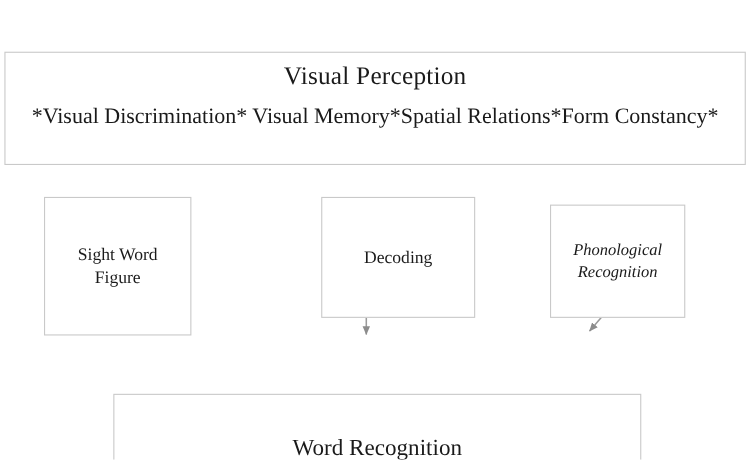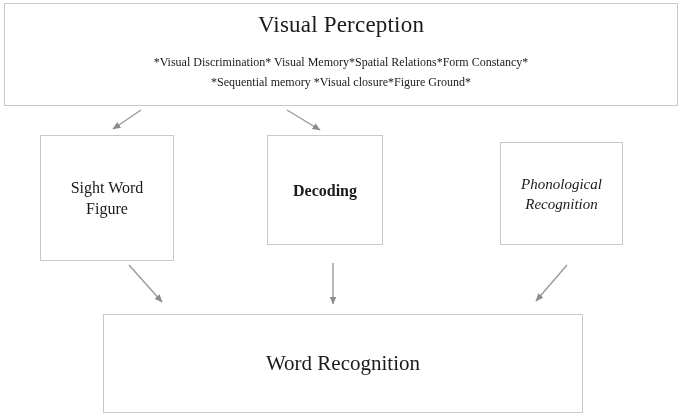--- a/index.html
+++ b/index.html
@@ -19,20 +19,21 @@
   .box {
     position: absolute;
     background: #ffffff;
     border: 1px solid #c9c9c9;
     box-sizing: border-box;
     display: flex;
     flex-direction: column;
     align-items: center;
     justify-content: center;
     text-align: center;
+    margin-top: 44px;
   }
   
   #top-box {
     left: 4px;
     top: 3px;
     width: 674px;
     height: 103px;
     justify-content: flex-start;
     padding-top: 6px;
   }
@@ -40,37 +41,36 @@
     font-size: 23px;
     line-height: 30px;
     letter-spacing: 0.2px;
     white-space: nowrap;
   }
   .subtitle-wrap {
     margin-top: 12px;
     width: 100%;
   }
   .subtitle {
-    font-size: 12px;
+    font-size: 20px;
     line-height: 20px;
     white-space: nowrap;
   }
   
   #box-sight {
     left: 40px;
     top: 135px;
     width: 134px;
     height: 126px;
   }
   #box-decoding {
-    left: 267px;
+    left: 292px;
     top: 135px;
-    width: 116px;
+    width: 140px;
     height: 110px;
-    font-weight: bold;
   }
   #box-phono {
     left: 500px;
     top: 142px;
     width: 123px;
     height: 103px;
   }
   .box-label {
     font-size: 16px;
     line-height: 21px;
@@ -122,21 +122,20 @@
 
     <line x1="333" y1="263" x2="333" y2="304" stroke="#9a9a9a" stroke-width="1.4" marker-end="url(#ah)"></line>
 
     <line x1="567" y1="265" x2="536" y2="301" stroke="#9a9a9a" stroke-width="1.4" marker-end="url(#ah)"></line>
   </svg>
 
   <div class="box" id="top-box">
     <div class="title">Visual Perception</div>
     <div class="subtitle-wrap">
       <div class="subtitle">*Visual Discrimination* Visual Memory*Spatial Relations*Form Constancy*</div>
-      <div class="subtitle">*Sequential memory *Visual closure*Figure Ground*</div>
     </div>
   </div>
 
   <div class="box" id="box-sight">
     <div class="box-label">Sight Word</div>
     <div class="box-label">Figure</div>
   </div>
 
   <div class="box" id="box-decoding">
     <div class="box-label">Decoding</div>

